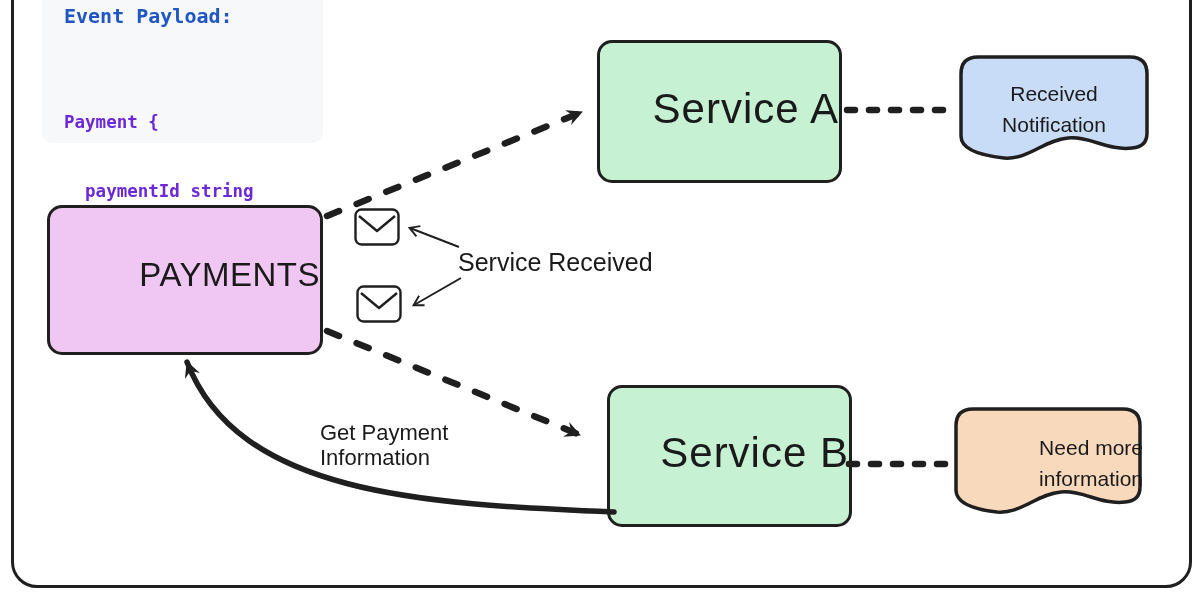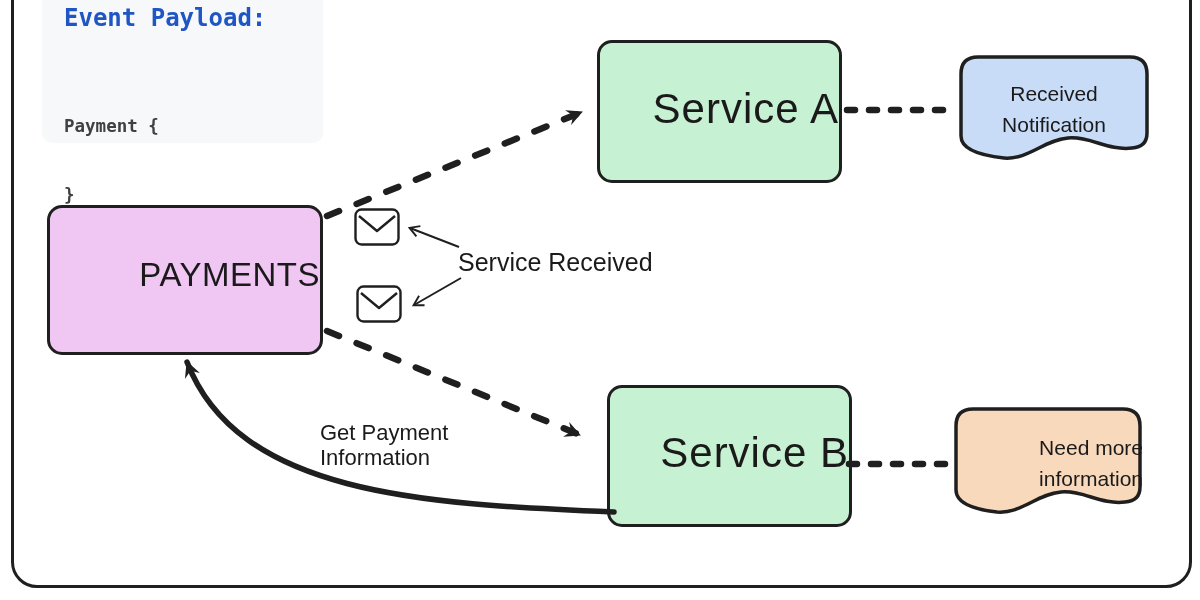--- a/index.html
+++ b/index.html
@@ -25,31 +25,31 @@
   .code-block {
     position: absolute;
     left: 42px; top: -16px;
     width: 281px; height: 159px;
     background: #f6f8fa;
     border-radius: 10px;
     padding: 20px 16px 12px 22px;
     font-family: "DejaVu Sans Mono", monospace;
   }
   .code-title {
-    font-size: 24px;
+    font-size: 20px;
     font-weight: bold;
     color: #1f56c4;
     white-space: pre;
   }
   .code-lines {
     margin-top: 37px;
     font-size: 17.5px;
     font-weight: bold;
     line-height: 23px;
-    color: #404040;
+    color: #6d28d9;
     white-space: pre;
   }
   
   .node {
     position: absolute;
     border: 3.5px solid #1f1f1f;
     border-radius: 15px;
     display: flex;
     align-items: center;
     justify-content: flex-end;
@@ -114,20 +114,21 @@
 <body>
 
 <div class="canvas">
 
   <div class="frame"></div>
 
   <div class="code-block">
     <div class="code-title">Event Payload:</div>
     <div class="code-lines">
       <div>Payment {</div>
+      <div>  paymentId string</div>
       <div>}</div>
     </div>
   </div>
 
   <div class="node node-payments">
     <span>PAYMENTS</span>
   </div>
 
   <div class="node node-service node-service-a">
     <span>Service A</span>

